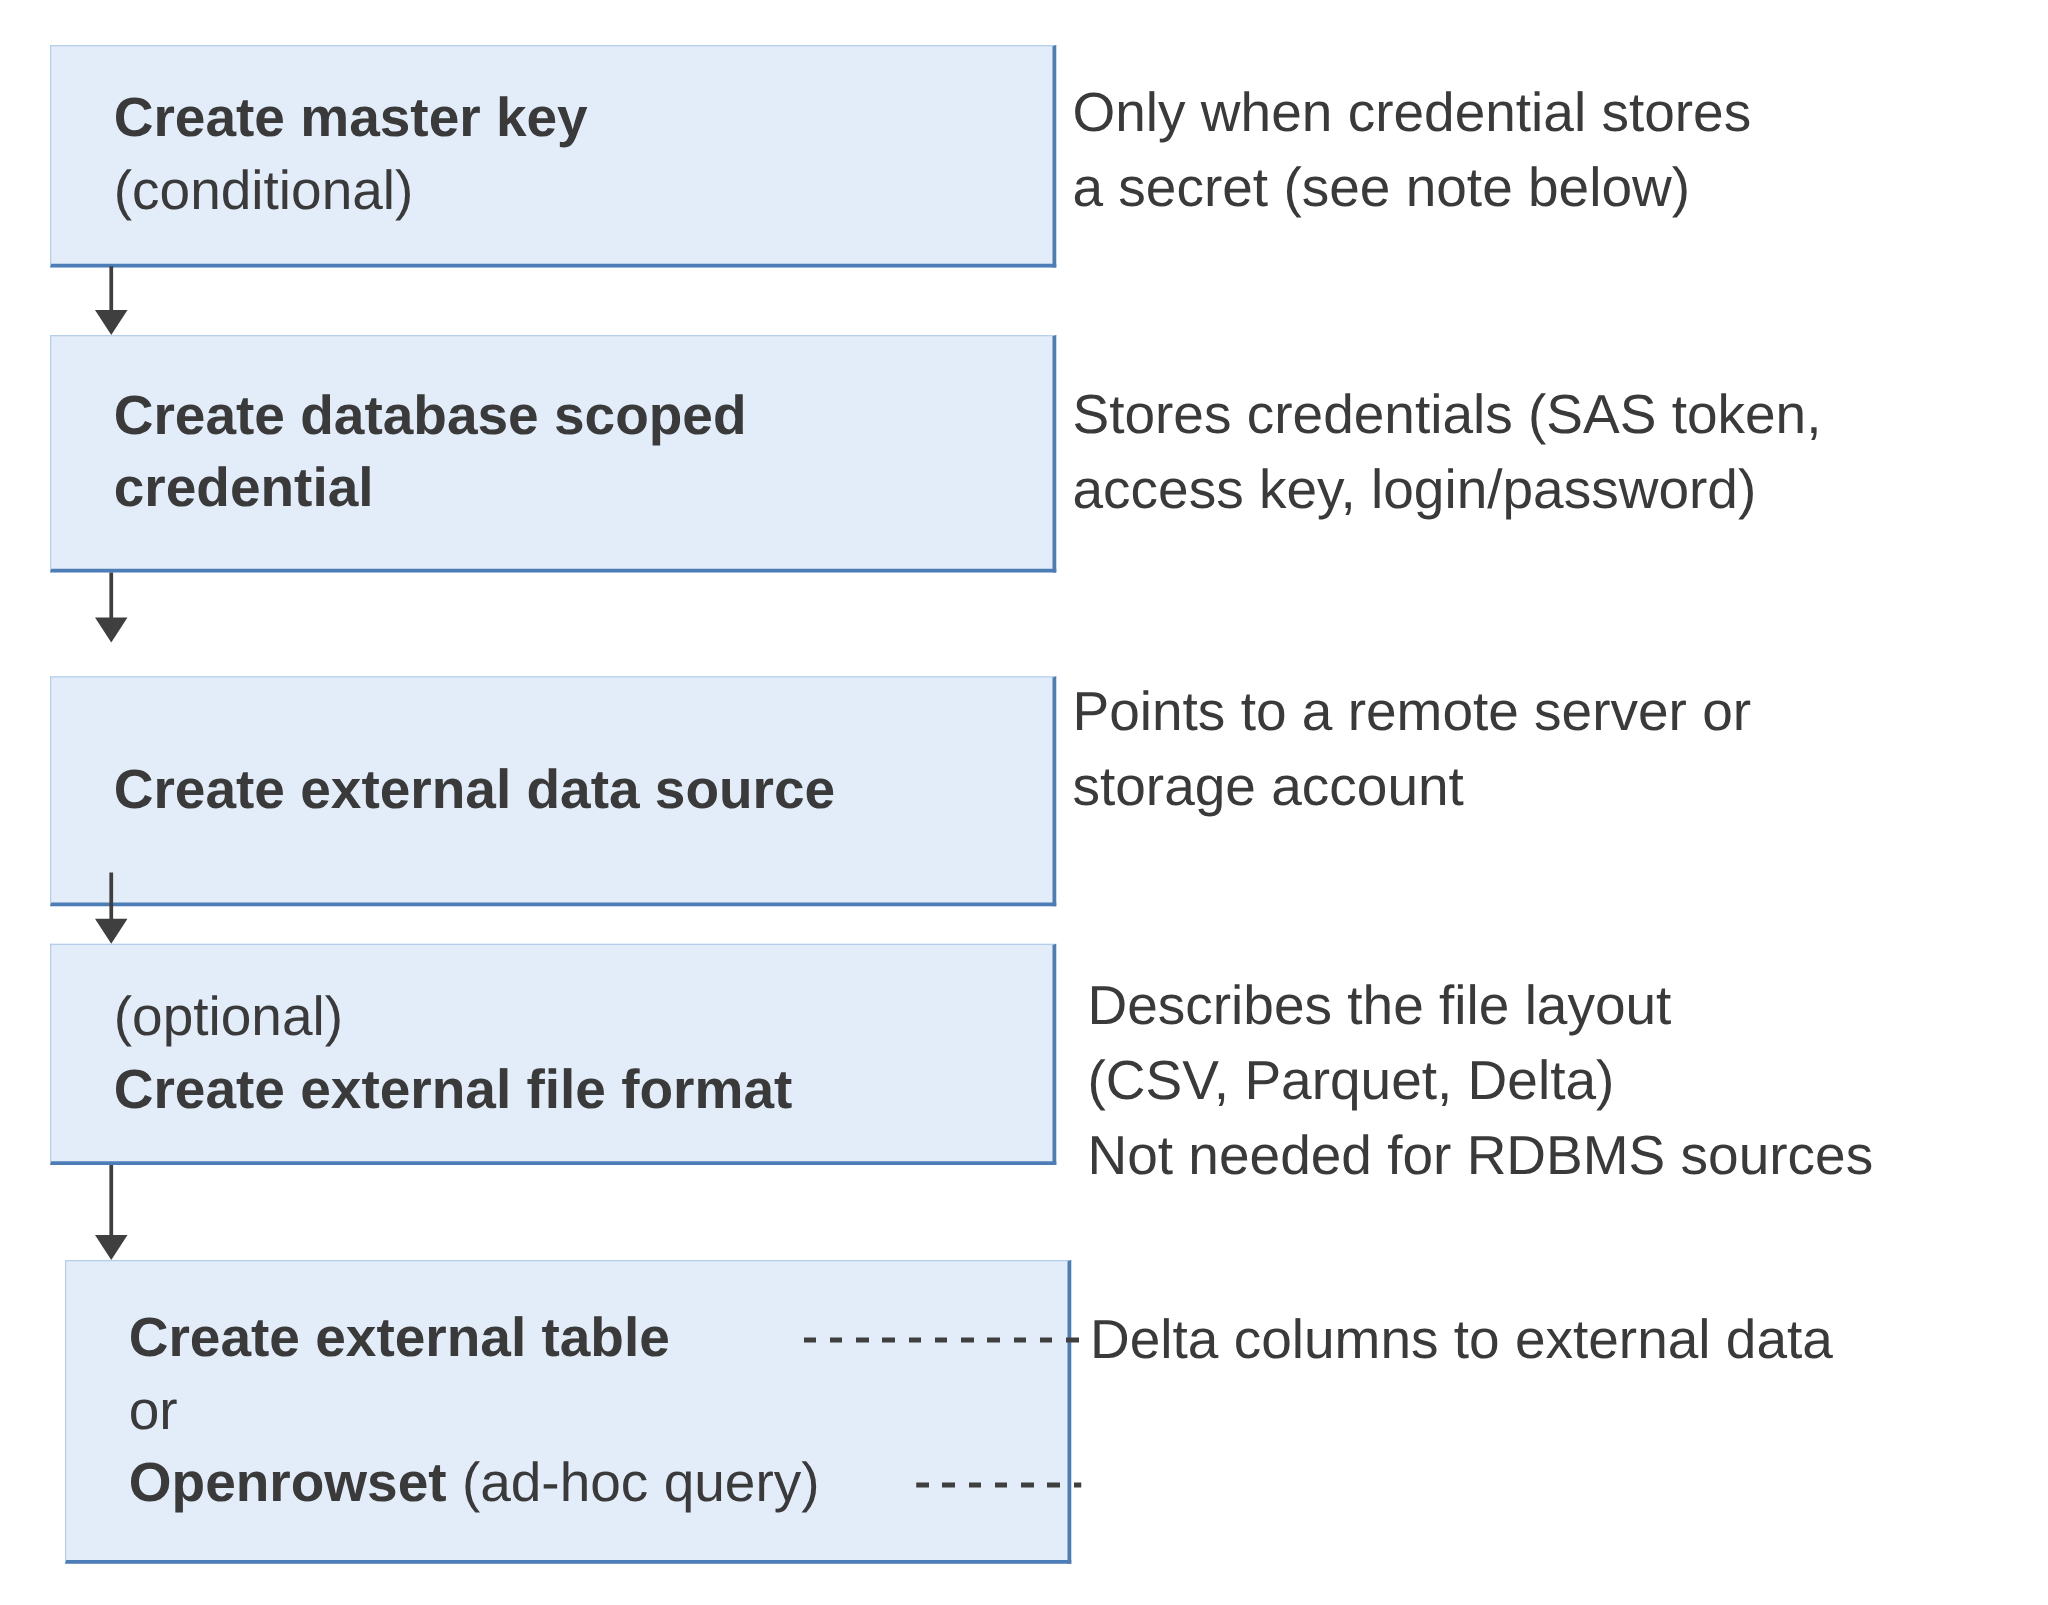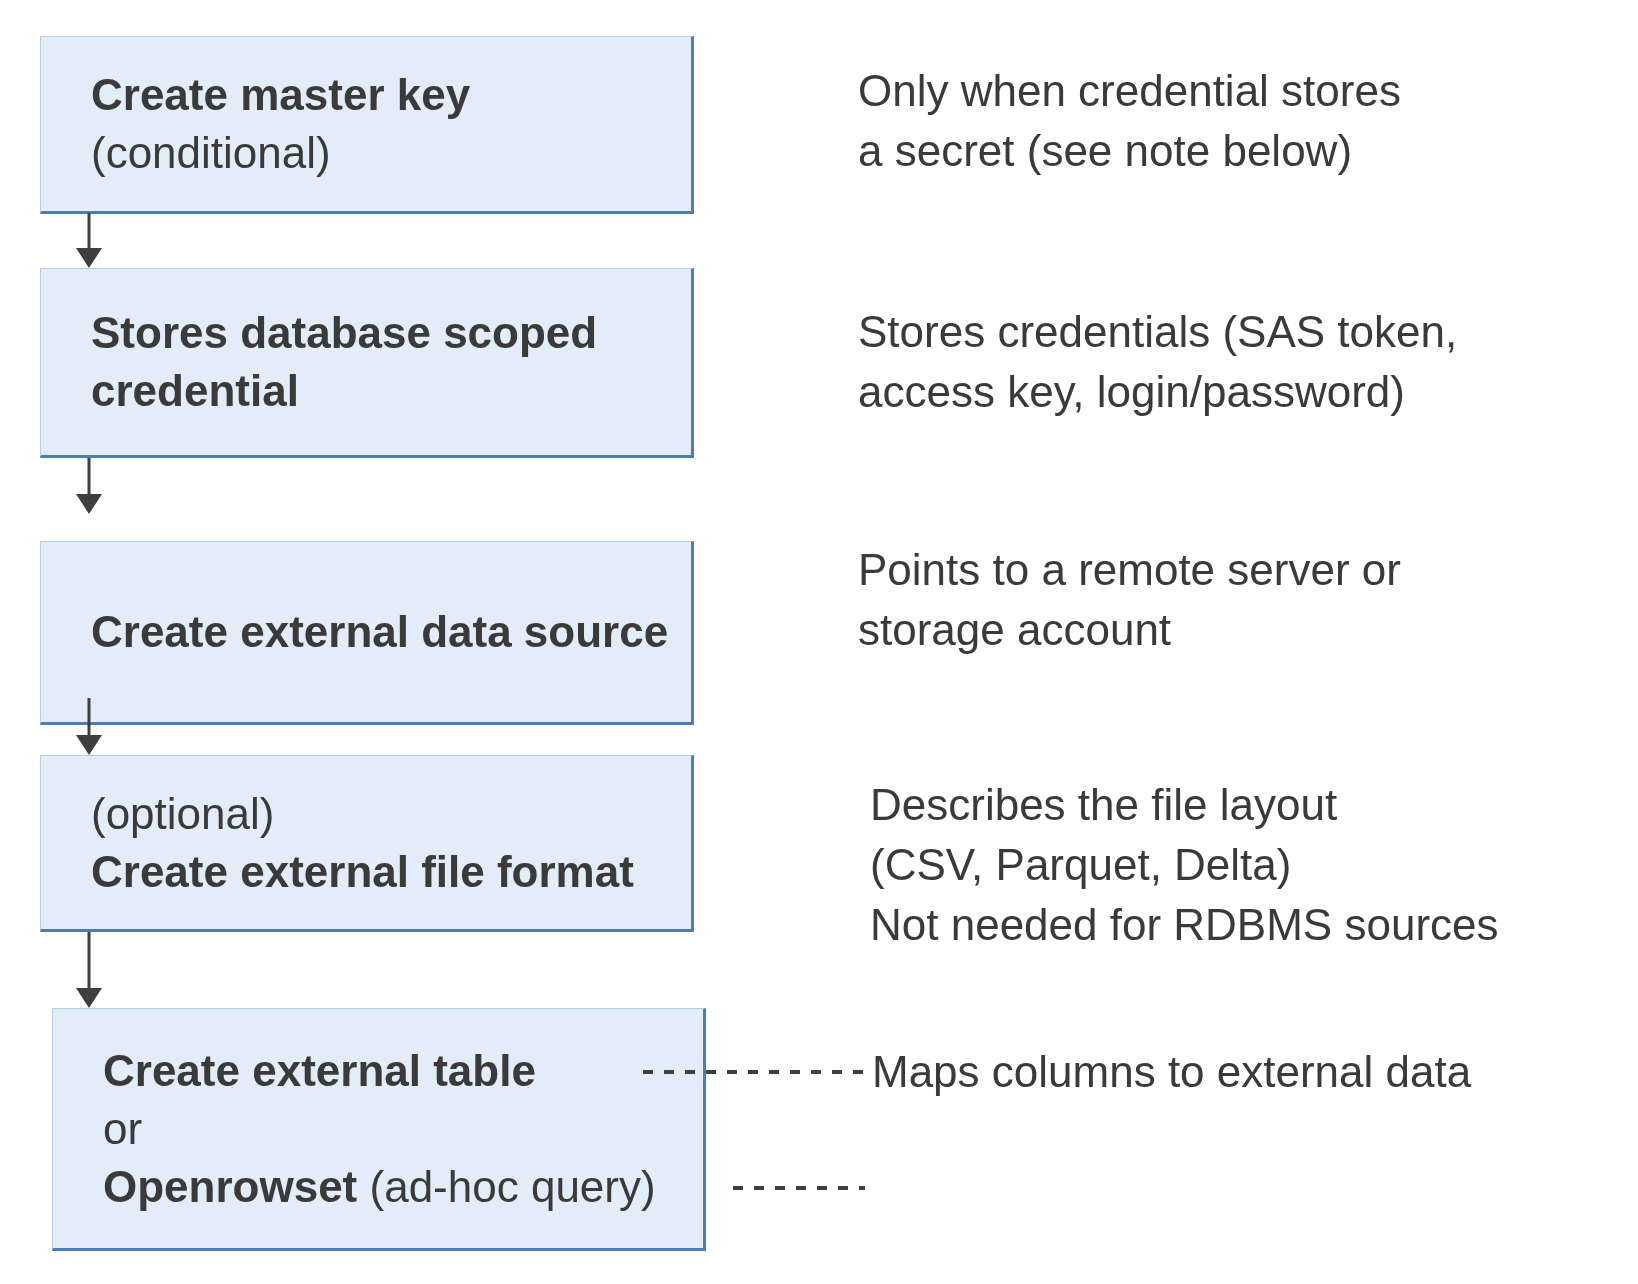--- a/index.html
+++ b/index.html
@@ -8,21 +8,21 @@
     width: 1638px;
     height: 1284px;
     background: var(--background, #ffffff);
     color: var(--text, #3a3a3a);
     font-family: "Liberation Sans", sans-serif;
     overflow: hidden;
   }
   .flow-box {
     position: absolute;
     left: 40px;
-    width: 654px;
+    width: 805px;
     box-sizing: border-box;
     background: var(--box-fill, #e2edf9);
     border-top: 1px solid var(--box-edge-light, #b5cfea);
     border-left: 1px solid var(--box-edge-light, #b5cfea);
     border-right: 3px solid var(--box-border, #4d7db6);
     border-bottom: 3px solid var(--box-border, #4d7db6);
     display: flex;
     flex-direction: column;
     justify-content: center;
     padding-left: 50px;
@@ -98,21 +98,21 @@
 <body>
 
 <div class="canvas">
 
   <div class="flow-box box-1">
     <div class="box-line"><span class="b">Create master key</span><span></span></div>
     <div class="box-line"><span class="b"></span><span>(conditional)</span></div>
   </div>
 
   <div class="flow-box box-2">
-    <div class="box-line"><span class="b">Stores database scoped</span><span></span></div>
+    <div class="box-line"><span class="b">Create database scoped</span><span></span></div>
     <div class="box-line"><span class="b">credential</span><span></span></div>
   </div>
 
   <div class="flow-box box-3">
     <div class="box-line"><span class="b">Create external data source</span><span></span></div>
   </div>
 
   <div class="flow-box box-4">
     <div class="box-line"><span class="b"></span><span>(optional)</span></div>
     <div class="box-line"><span class="b">Create external file format</span><span></span></div>
@@ -152,19 +152,19 @@
   <div class="note note-2">
     <div class="note-line">Stores credentials (SAS token,</div>
     <div class="note-line">access key, login/password)</div>
   </div>
   <div class="note note-4">
     <div class="note-line">Describes the file layout</div>
     <div class="note-line">(CSV, Parquet, Delta)</div>
     <div class="note-line">Not needed for RDBMS sources</div>
   </div>
   <div class="note connector-note note-5">
-    <div class="note-line">Maps columns to external data</div>
+    <div class="note-line">Delta columns to external data</div>
   </div>
 
   <div class="dash-connector dash-1"></div>
   <div class="dash-connector dash-2"></div>
 
 </div>
 
 </body></html>

